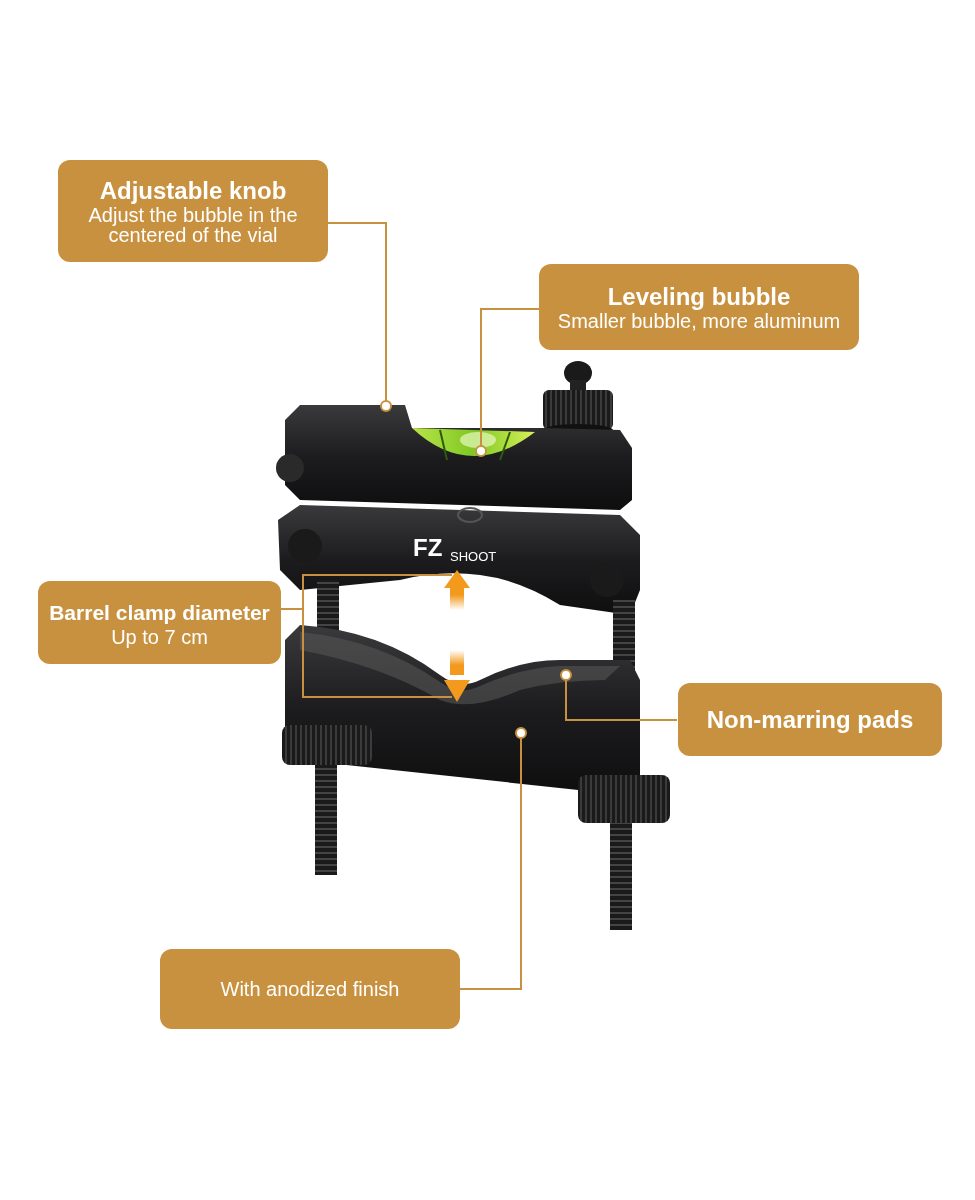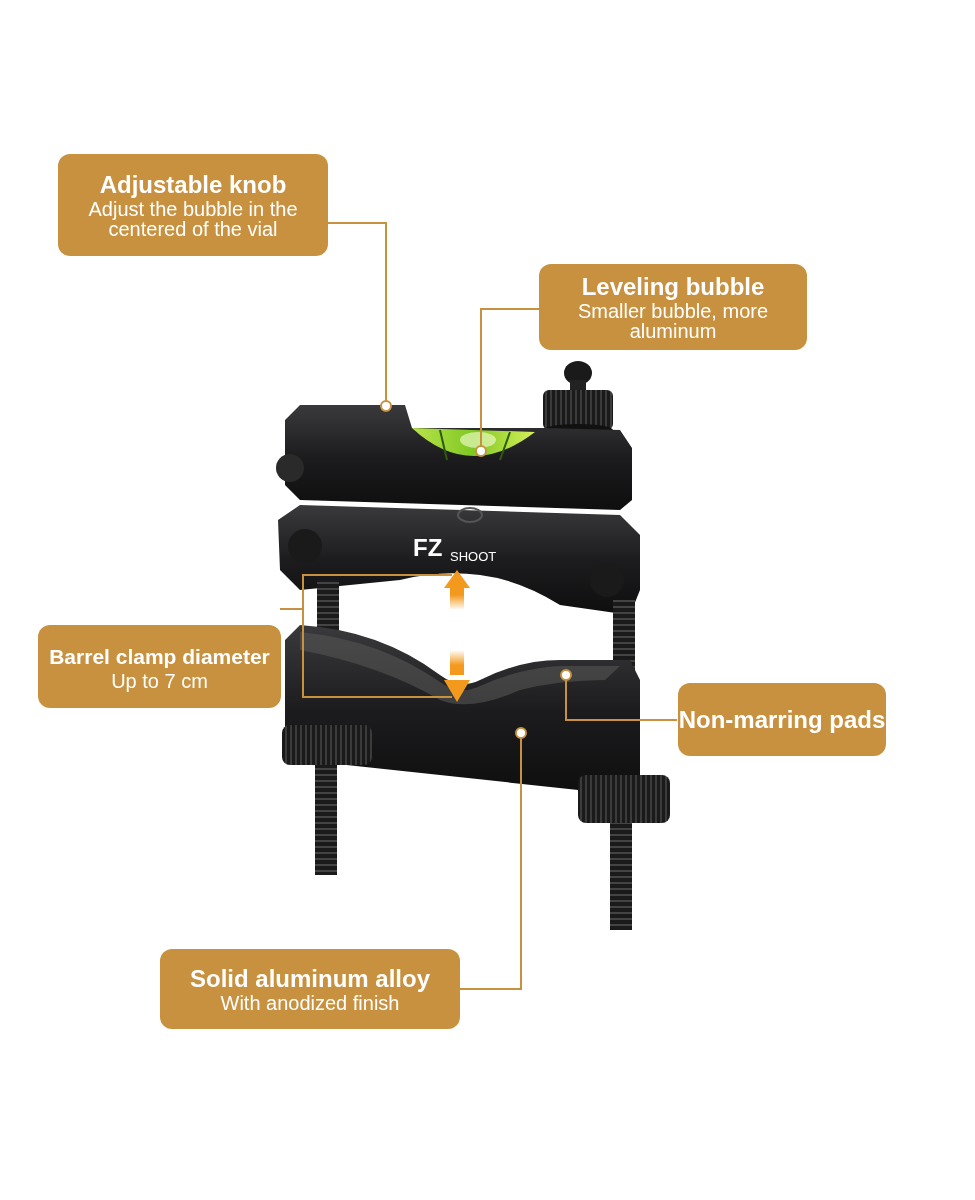--- a/index.html
+++ b/index.html
@@ -104,36 +104,35 @@
 <div class="line" style="left:302px;top:696px;width:150px;height:2px;"></div>
 
 <div class="dot" style="left:560px;top:669px;"></div>
 <div class="line" style="left:565px;top:679px;width:2px;height:41px;"></div>
 <div class="line" style="left:565px;top:719px;width:112px;height:2px;"></div>
 
 <div class="dot" style="left:515px;top:727px;"></div>
 <div class="line" style="left:520px;top:737px;width:2px;height:253px;"></div>
 <div class="line" style="left:458px;top:988px;width:64px;height:2px;"></div>
 
-<div class="callout" style="left:58px;top:154px;width:270px;height:102px;align-items:center;">
+<div class="callout" style="left:58px;top:160px;width:270px;height:102px;align-items:center;">
   <div class="title">Adjustable knob</div>
   <div class="sub">Adjust the bubble in the</div>
   <div class="sub">centered of the vial</div>
 </div>
 
-<div class="callout" style="left:539px;top:264px;width:268px;height:86px;">
+<div class="callout" style="left:539px;top:264px;width:320px;height:86px;">
   <div class="title">Leveling bubble</div>
   <div class="sub">Smaller bubble, more aluminum</div>
 </div>
 
-<div class="callout" style="left:38px;top:581px;width:243px;height:83px;margin-top:44px;">
+<div class="callout" style="left:38px;top:581px;width:243px;height:83px;">
   <div class="title" style="font-size:21px;">Barrel clamp diameter</div>
   <div class="sub">Up to 7 cm</div>
 </div>
 
-<div class="callout" style="left:678px;top:683px;width:208px;height:73px;">
+<div class="callout" style="left:678px;top:683px;width:264px;height:73px;">
   <div class="title">Non-marring pads</div>
 </div>
 
 <div class="callout" style="left:160px;top:949px;width:300px;height:80px;">
-  <div class="title">Solid aluminum alloy</div>
   <div class="sub">With anodized finish</div>
 </div>
 
 </body></html>

